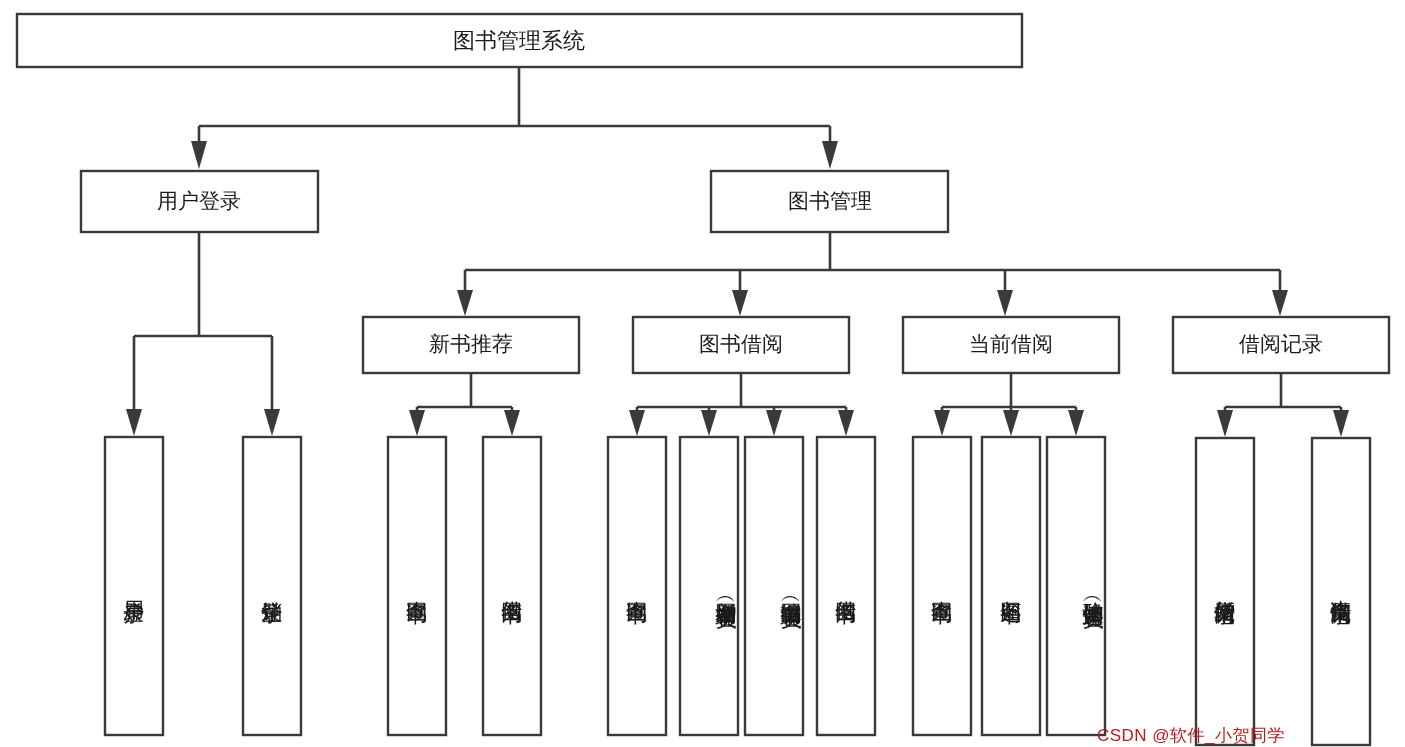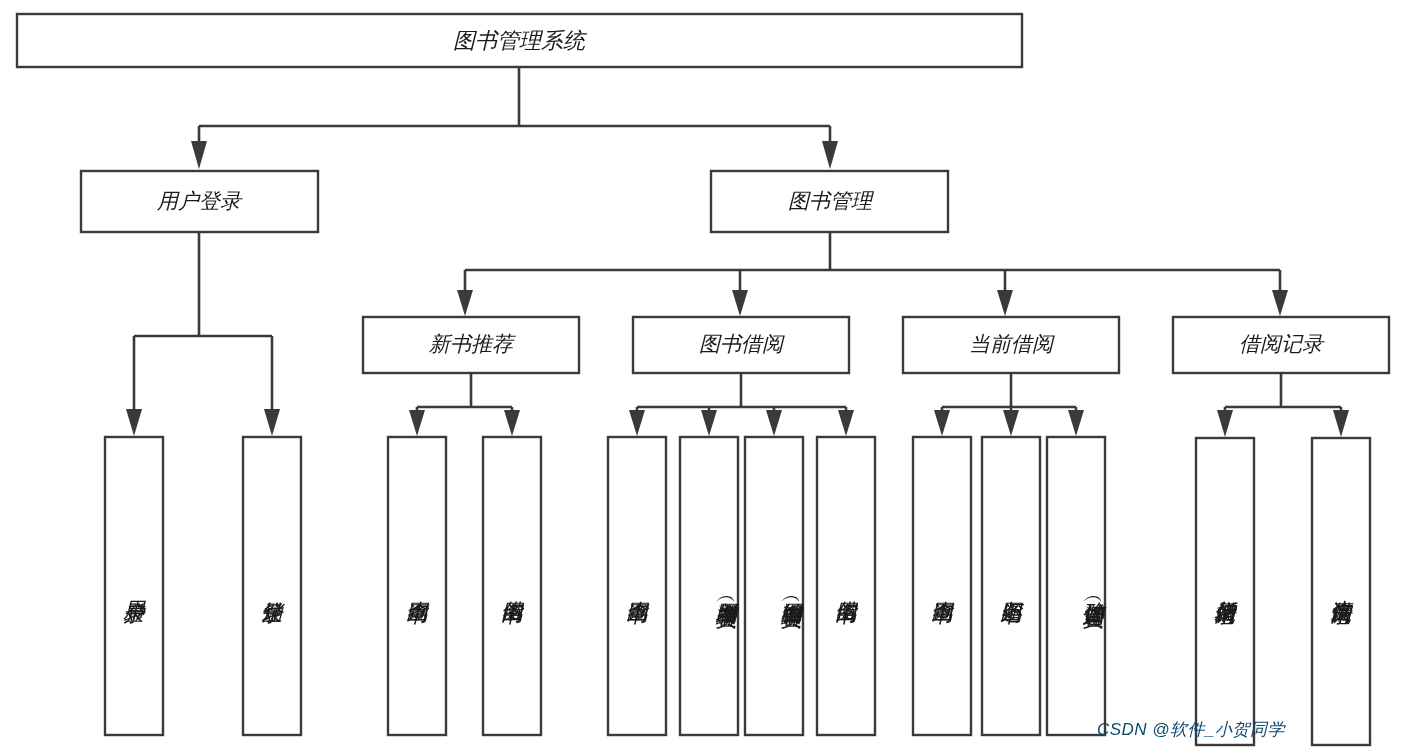--- a/index.html
+++ b/index.html
@@ -11,21 +11,20 @@
     width: 1405px;
     height: 747px;
     font-family: "Liberation Sans", "DejaVu Sans", sans-serif;
     overflow: hidden;
   }
   #diagram-root {
     position: relative;
     width: 1295px;
     height: 747px;
     background: #ffffff;
-    font-style: italic;
   }
   svg.canvas {
     position: absolute;
     left: 0;
     top: 0;
     width: 1405px;
     height: 747px;
     display: block;
   }
   .node-box {
@@ -66,24 +65,24 @@
     line-height: 1.12;
     color: #1b1b1b;
     letter-spacing: 1px;
     text-align: center;
     white-space: nowrap;
     pointer-events: none;
   }
   .watermark {
     position: absolute;
     right: 10px;
-    bottom: 6px;
+    bottom: 0;
     font-family: "Liberation Sans", "DejaVu Sans", sans-serif;
     font-size: 17px;
-    color: #0c4a6e;
+    color: #b91c1c;
     white-space: nowrap;
     letter-spacing: 0.5px;
   }
 </style>
 </head>
 <body>
 
 <div id="diagram-root">
 
   <svg class="canvas" viewBox="0 0 1405 747" xmlns="http://www.w3.org/2000/svg">

